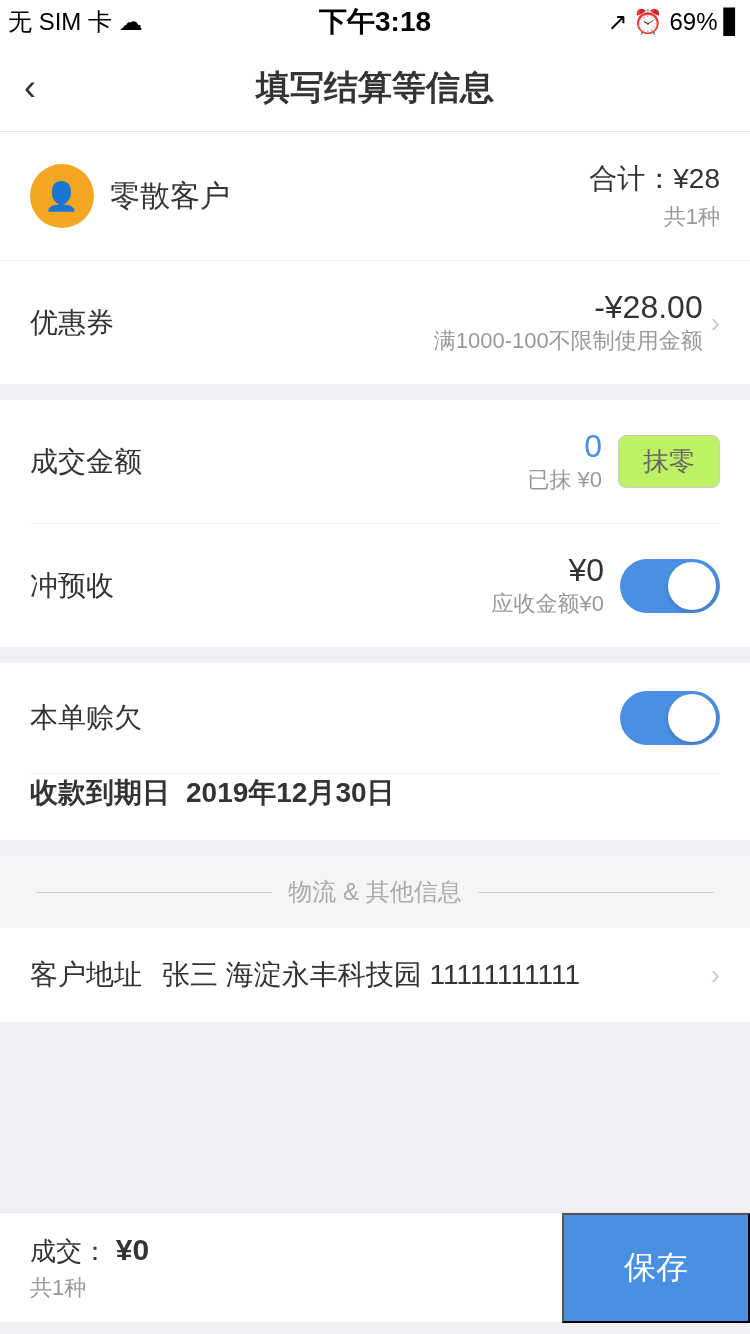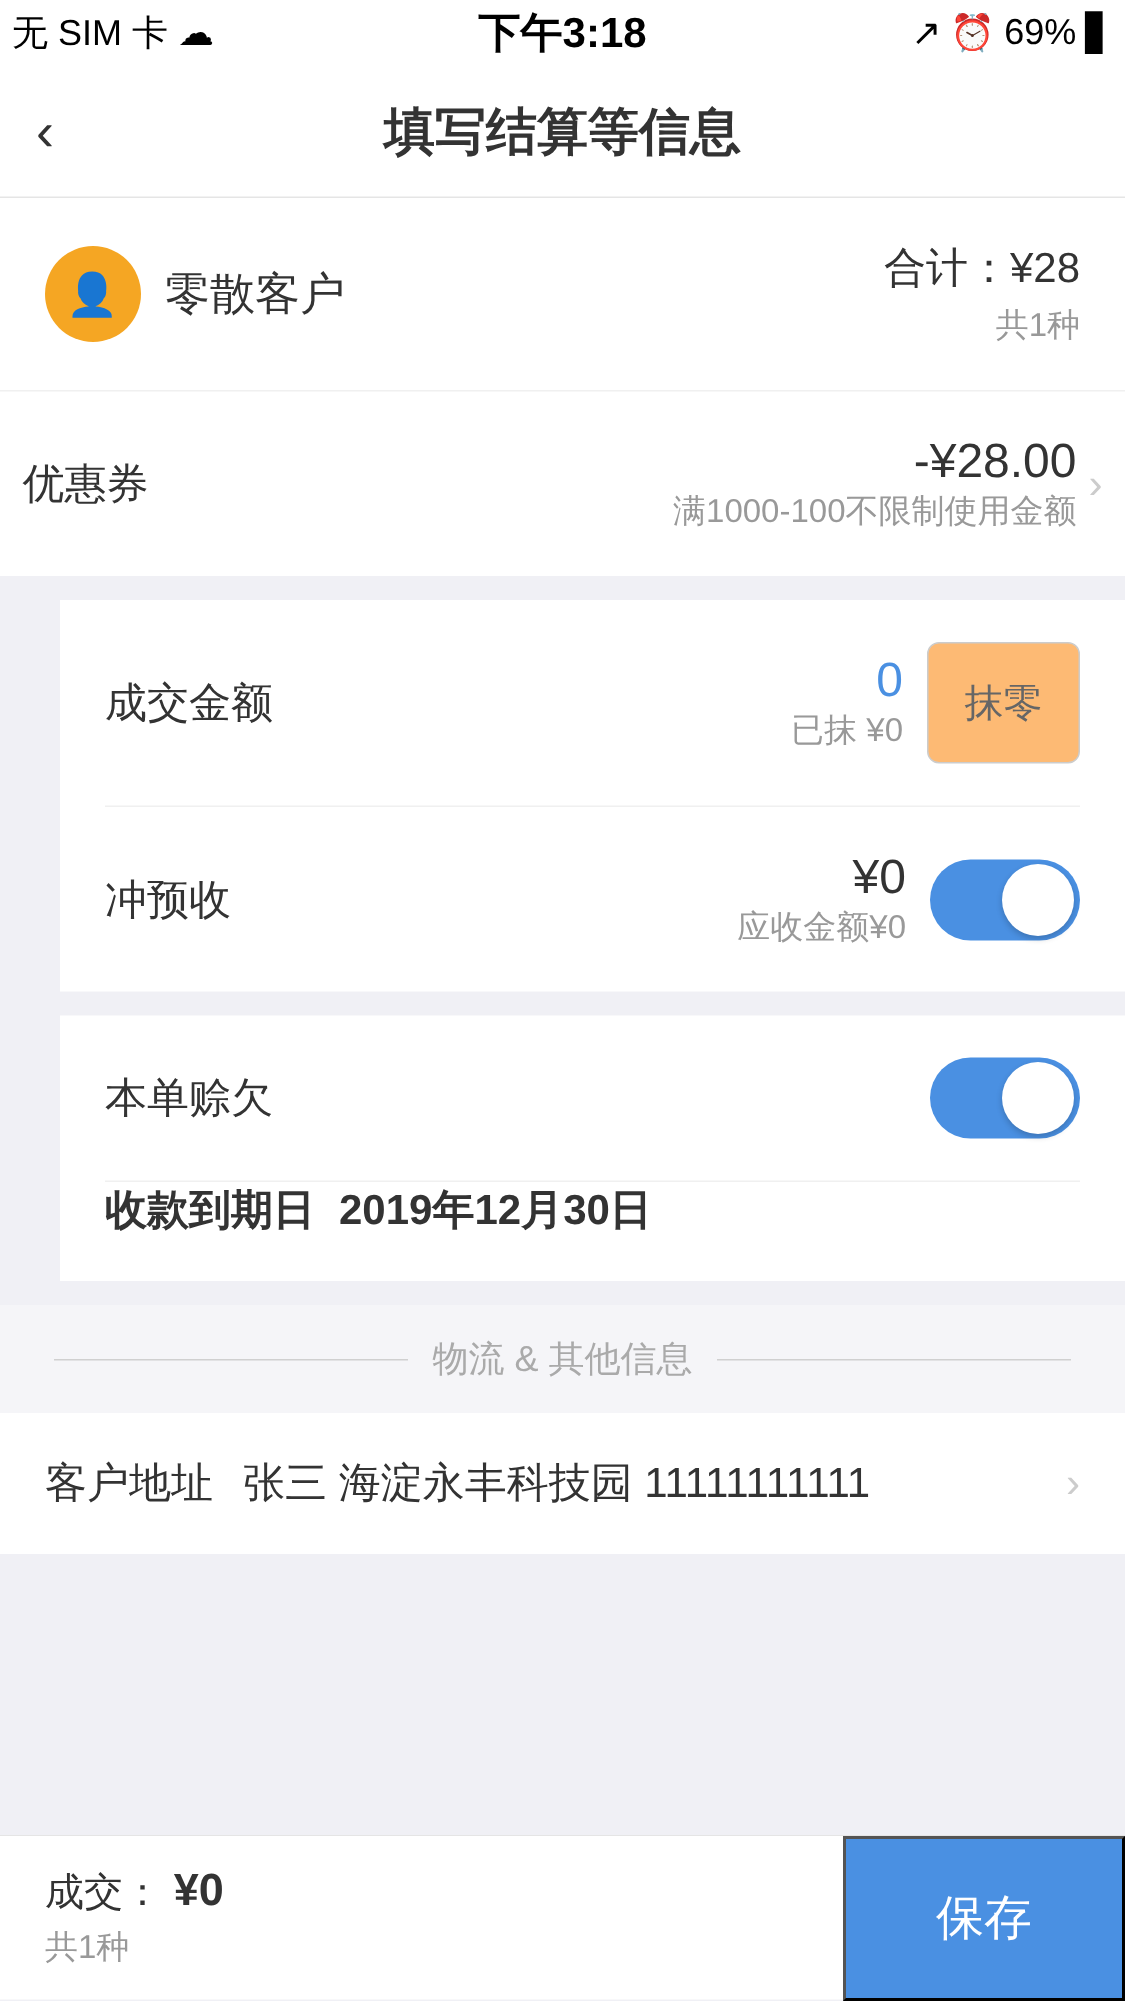--- a/index.html
+++ b/index.html
@@ -84,36 +84,35 @@
     .customer-name { font-size: 30px; color: #333; font-weight: 500; }
     .customer-right { text-align: right; }
     .total-amount { font-size: 28px; color: #333; }
     .total-count { font-size: 22px; color: #999; margin-top: 4px; }
 
     
     .coupon-row {
       display: flex;
       align-items: center;
       justify-content: space-between;
-      padding: 28px 15px;
+      padding: 28px 30px;
       background: #fff;
       border-top: 1px solid #f0f0f0;
     }
     .coupon-label { font-size: 28px; color: #333; }
     .coupon-right { text-align: right; display: flex; align-items: center; gap: 8px; }
     .coupon-discount { font-size: 32px; color: #333; font-weight: 500; }
     .coupon-desc { font-size: 22px; color: #999; }
     .chevron { color: #ccc; font-size: 28px; }
 
     
     .form-section {
       background: #fff;
       margin-bottom: 16px;
       padding: 0 30px;
-      margin-left: 40px;
     }
 
     .form-row {
       display: flex;
       align-items: center;
       justify-content: space-between;
       padding: 28px 0;
       border-bottom: 1px solid #f0f0f0;
       min-height: 88px;
     }
@@ -121,24 +120,24 @@
 
     .form-label { font-size: 28px; color: #333; flex-shrink: 0; }
     .form-value { font-size: 32px; color: #4a90e2; }
     .form-value-black { font-size: 32px; color: #333; }
     .form-sub { font-size: 22px; color: #999; }
 
     
     .round-zero-btn {
       border: 1px solid #ccc;
       border-radius: 8px;
-      padding: 22px 24px;
+      padding: 8px 24px;
       font-size: 26px;
       color: #666;
-      background: #fdba74;
+      background: #bef264;
       cursor: pointer;
     }
 
     
     .toggle {
       width: 100px;
       height: 54px;
       border-radius: 27px;
       background: #4a90e2;
       position: relative;
@@ -197,21 +196,21 @@
       padding: 28px 30px;
       background: #fff;
     }
     .address-label { font-size: 28px; color: #333; flex-shrink: 0; margin-right: 20px; }
     .address-value { font-size: 28px; color: #333; flex: 1; }
     .address-chevron { color: #ccc; font-size: 28px; }
 
     
     .bottom-bar {
       position: fixed;
-      bottom: 1px;
+      bottom: 12px;
       width: 750px;
       height: 110px;
       display: flex;
       align-items: center;
       background: #fff;
       border-top: 1px solid #e5e5e5;
     }
     .bottom-info {
       flex: 1;
       padding: 0 30px;

